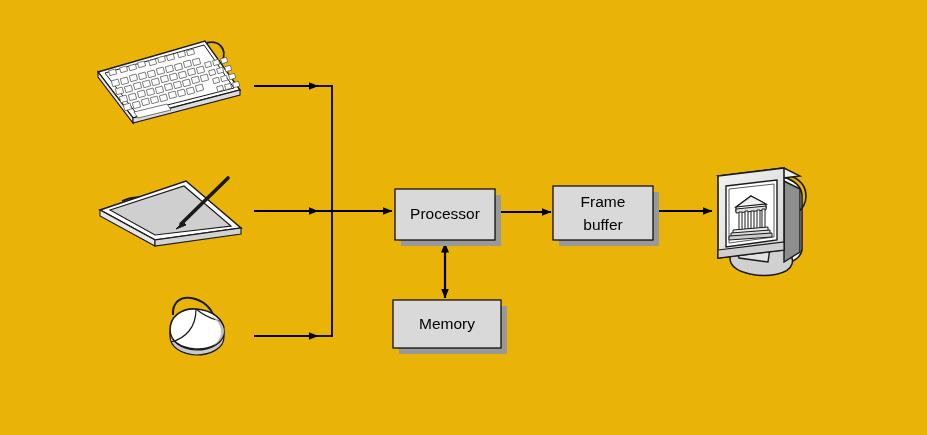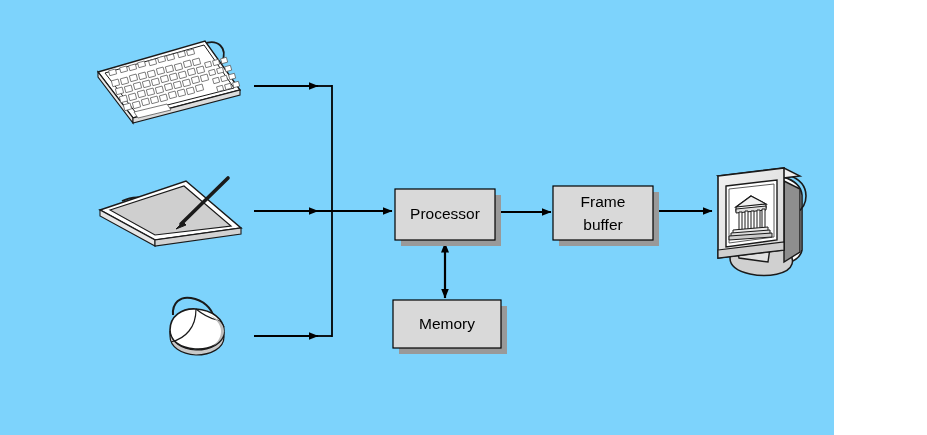--- a/index.html
+++ b/index.html
@@ -5,23 +5,23 @@
   html, body {
     margin: 0;
     padding: 0;
     background: #ffffff;
   }
   body {
     font-family: "Liberation Sans", sans-serif;
   }
   #canvas {
     position: relative;
-    width: 834px;
+    width: 927px;
     height: 435px;
-    background: #7dd3fc;
+    background: #eab308;
     overflow: hidden;
   }
   #diagram-svg {
     position: absolute;
     left: 0;
     top: 0;
     width: 927px;
     height: 435px;
   }
   .box-label {

